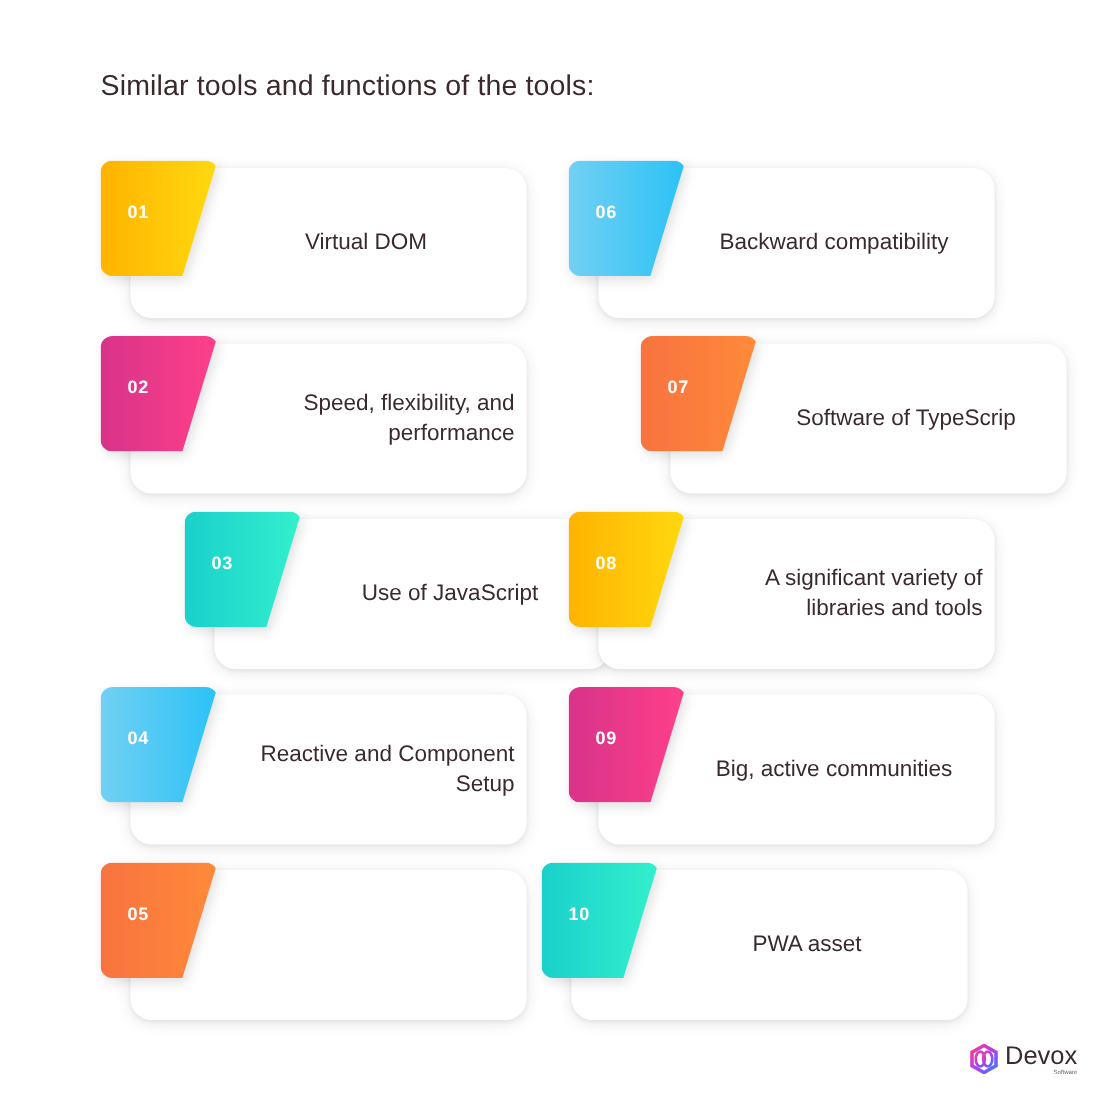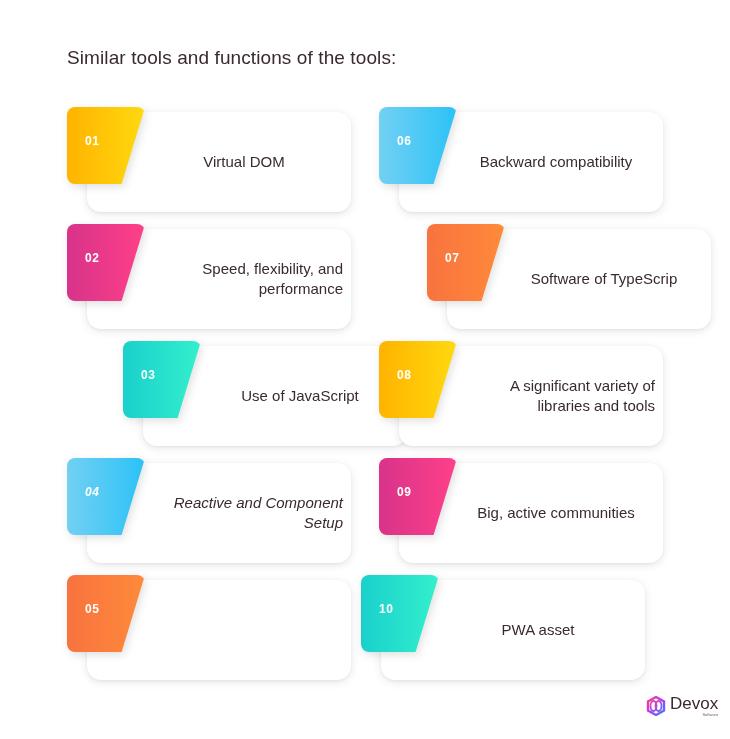--- a/index.html
+++ b/index.html
@@ -69,21 +69,21 @@
 
 <div class="item" style="left:79px; top:341px;margin-left:44px;">
   <div class="card"></div>
   <div class="badge-wrap">
       <div class="badge g-teal"></div>
     </div>
   <div class="num">03</div>
   <div class="label">Use of JavaScript</div>
 </div>
 
-<div class="item" style="left:67px; top:458px;font-style:italic;">
+<div class="item" style="left:67px; top:458px;">
   <div class="card"></div>
   <div class="badge-wrap">
       <div class="badge g-blue"></div>
     </div>
   <div class="num">04</div>
   <div class="label">Reactive and Component Setup</div>
 </div>
 
 <div class="item" style="left:67px; top:575px;">
   <div class="card"></div>

